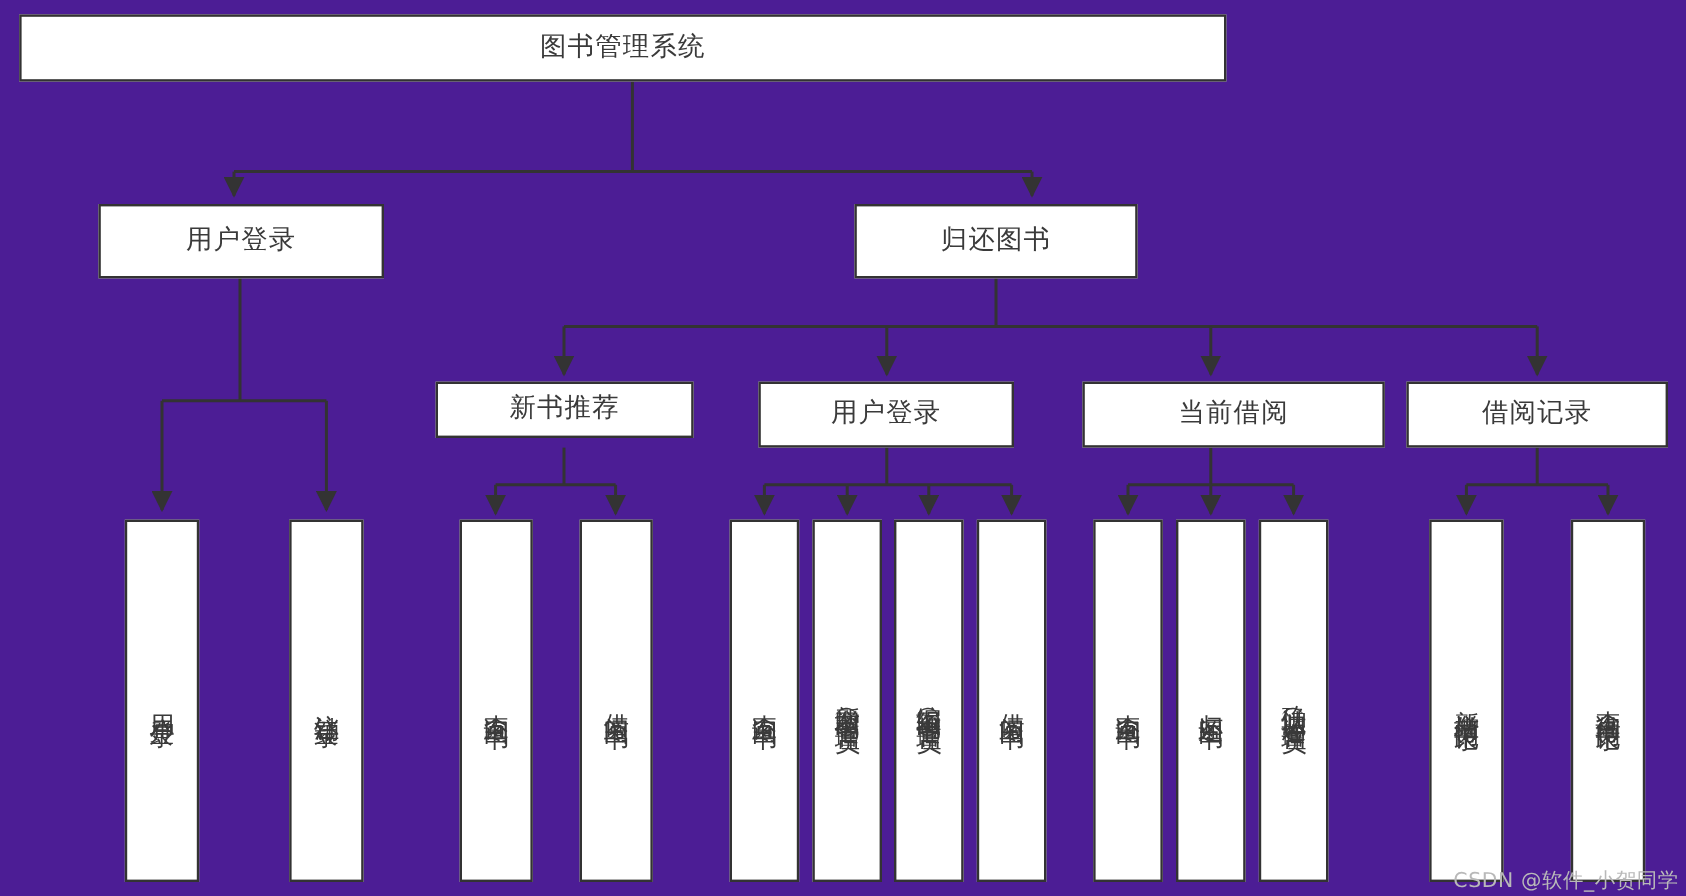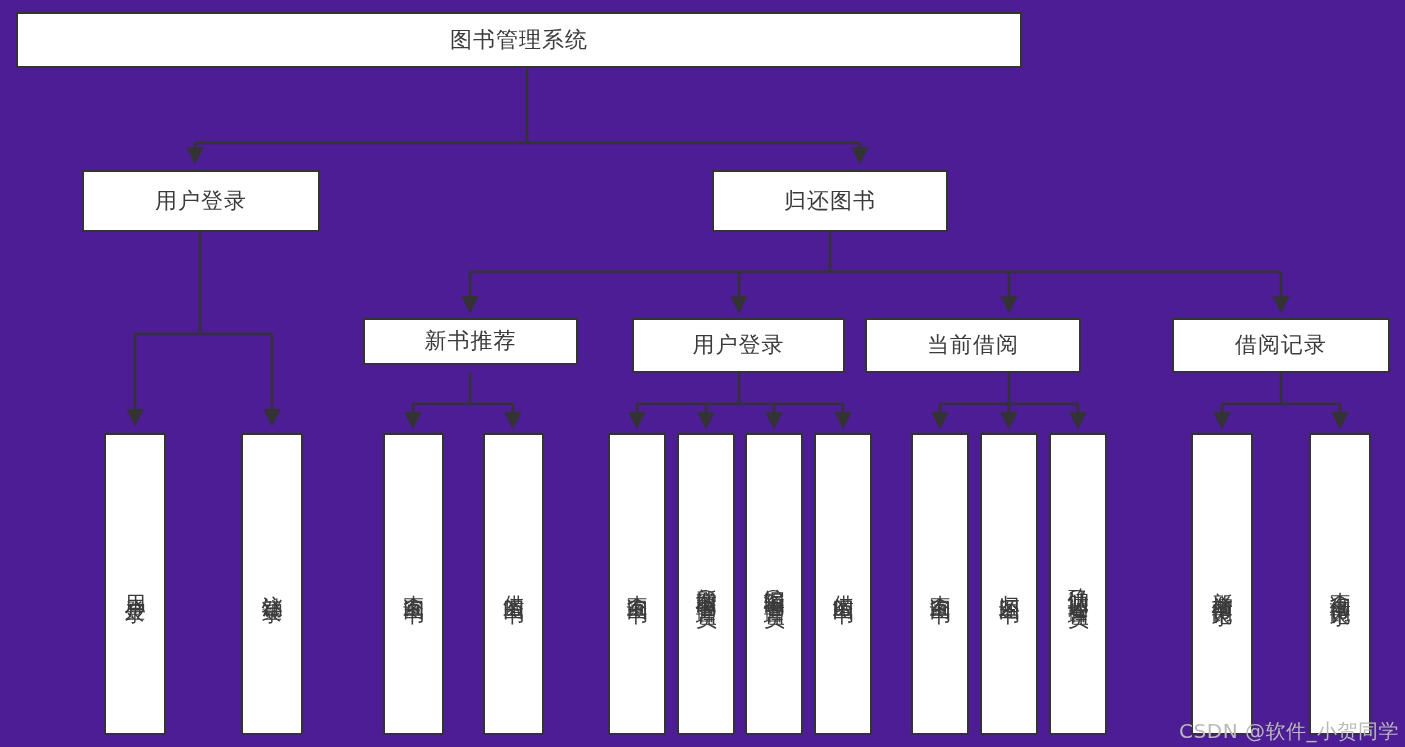--- a/index.html
+++ b/index.html
@@ -49,21 +49,21 @@
     padding: 6px 0;
     white-space: nowrap;
   }
   .node .label {
     display: block;
   }
   .watermark {
     position: absolute;
     right: 6px;
     bottom: 2px;
-    font-size: 20px;
+    font-size: 17px;
     color: #b9b9b9;
     letter-spacing: 0.5px;
     white-space: nowrap;
     pointer-events: none;
   }
 </style>
 </head>
 <body>
 
 <div id="canvas">
@@ -128,21 +128,21 @@
   <div class="node horizontal" style="left:712px; top:170px; width:236px; height:62px;">
     <span class="label">归还图书</span>
   </div>
 
   <div class="node horizontal" style="left:363px; top:318px; width:215px; height:47px;">
     <span class="label">新书推荐</span>
   </div>
   <div class="node horizontal" style="left:632px; top:318px; width:213px; height:55px;">
     <span class="label">用户登录</span>
   </div>
-  <div class="node horizontal" style="left:865px; top:318px; width:216px; height:55px;">
+  <div class="node horizontal" style="left:902px; top:318px; width:252px; height:55px;">
     <span class="label">当前借阅</span>
   </div>
   <div class="node horizontal" style="left:1172px; top:318px; width:218px; height:55px;text-align:right;">
     <span class="label">借阅记录</span>
   </div>
 
   <div class="node vertical" style="left:104px; top:433px; width:62px; height:302px;">
     <span class="label">用户登录</span>
   </div>
   <div class="node vertical" style="left:241px; top:433px; width:62px; height:302px;">

